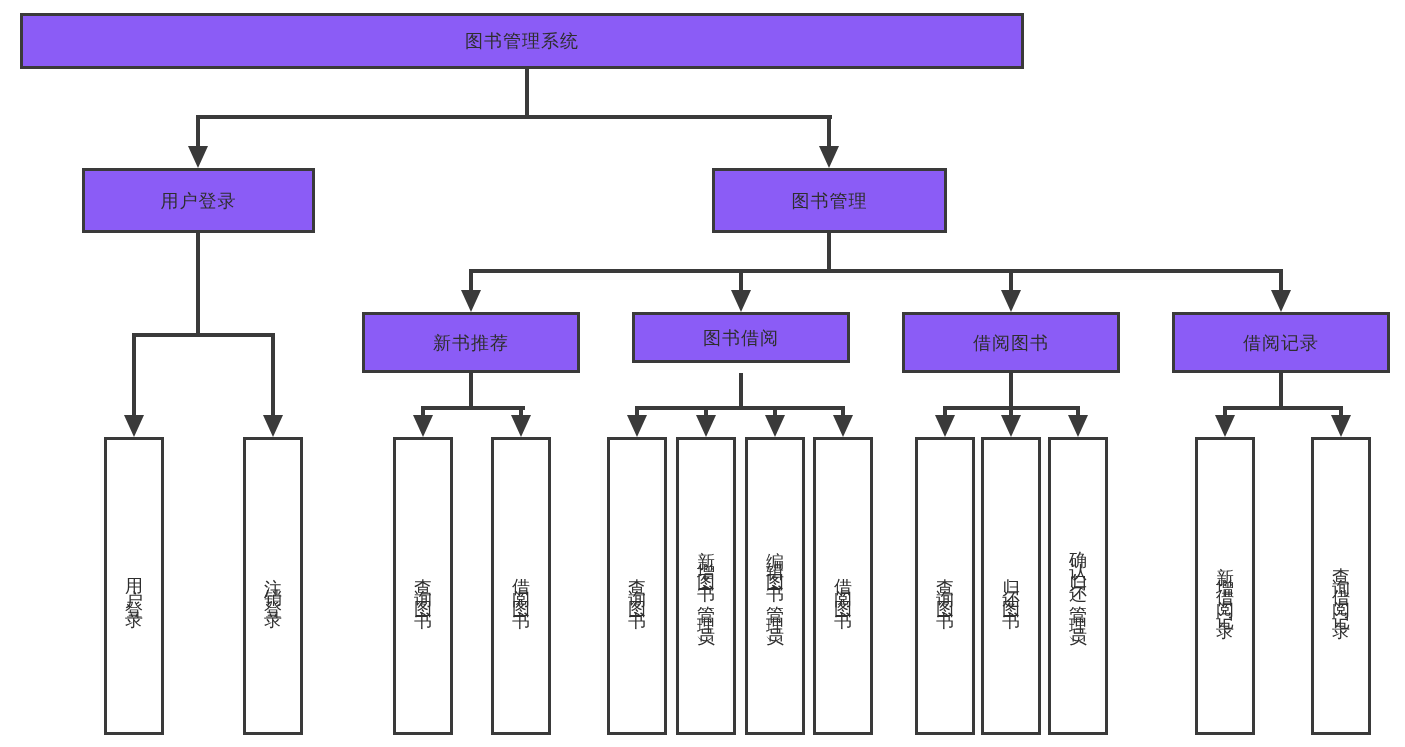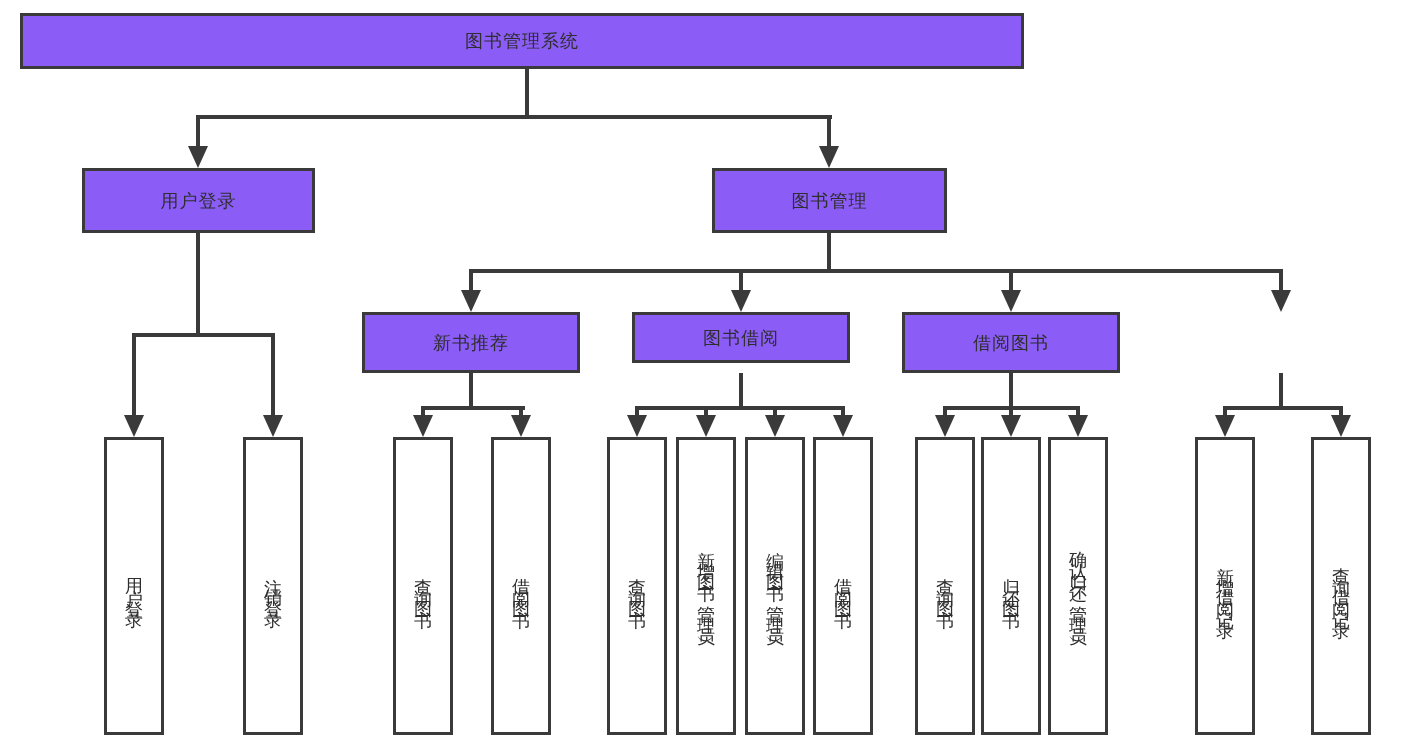--- a/index.html
+++ b/index.html
@@ -66,20 +66,21 @@
   <div class="v" style="left:739px;top:269px;height:26px;"></div>
   <div class="a" style="left:731px;top:290px;"></div>
   <div class="v" style="left:1009px;top:269px;height:26px;"></div>
   <div class="a" style="left:1001px;top:290px;"></div>
   <div class="v" style="left:1279px;top:269px;height:26px;"></div>
   <div class="a" style="left:1271px;top:290px;"></div>
 
   <div class="node" style="left:362px;top:312px;width:218px;height:61px;">新书推荐</div>
   <div class="node" style="left:632px;top:312px;width:218px;height:51px;">图书借阅</div>
   <div class="node" style="left:902px;top:312px;width:218px;height:61px;">借阅图书</div>
+  <div class="node" style="left:1172px;top:312px;width:218px;height:61px;">借阅记录</div>
 
   <div class="v" style="left:469px;top:373px;height:37px;"></div>
   <div class="h" style="left:421px;top:406px;width:104px;"></div>
   <div class="v" style="left:421px;top:406px;height:13px;"></div>
   <div class="a" style="left:413px;top:415px;"></div>
   <div class="v" style="left:519px;top:406px;height:13px;"></div>
   <div class="a" style="left:511px;top:415px;"></div>
 
   <div class="v" style="left:739px;top:373px;height:37px;"></div>
   <div class="h" style="left:635px;top:406px;width:210px;"></div>

